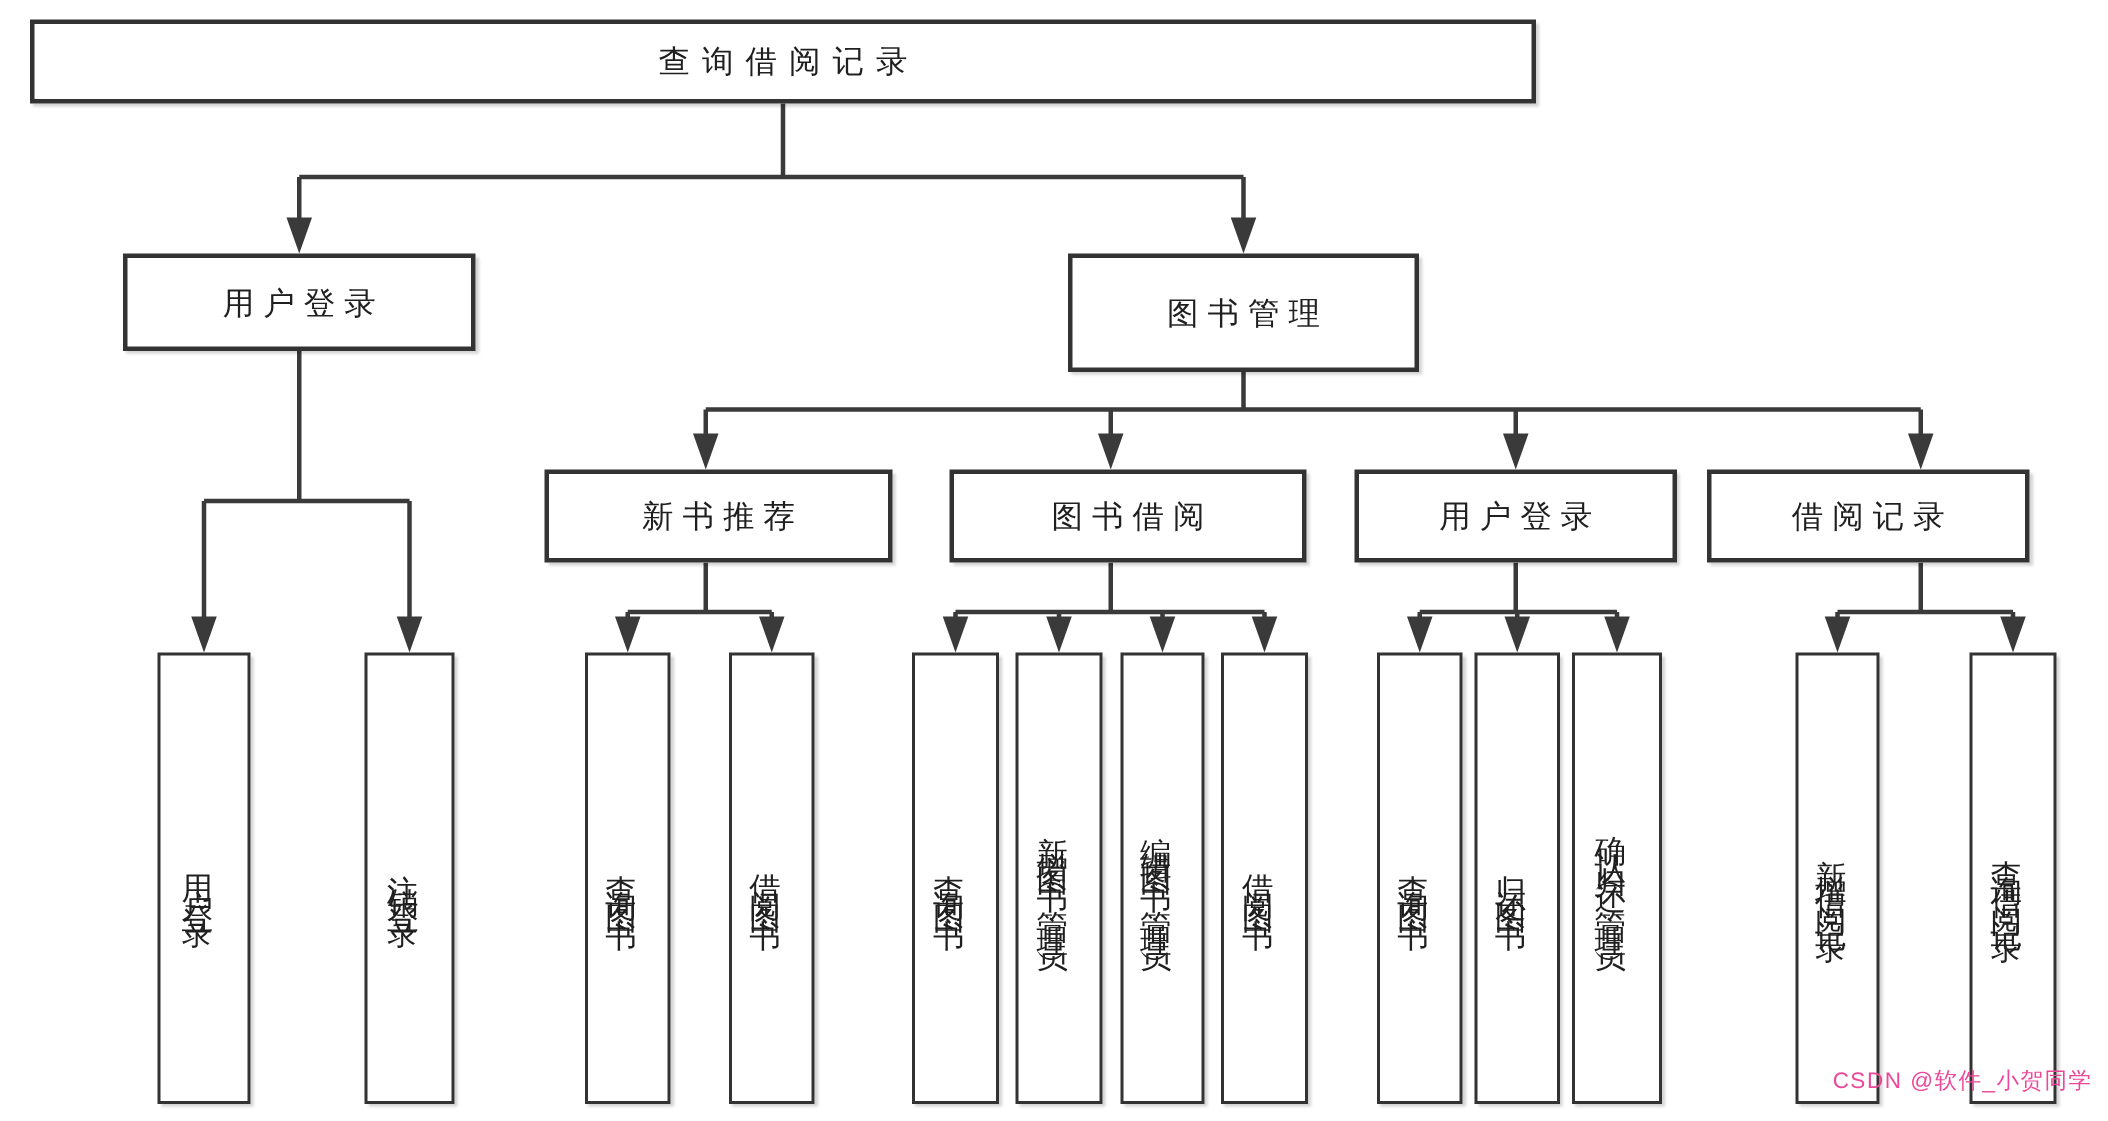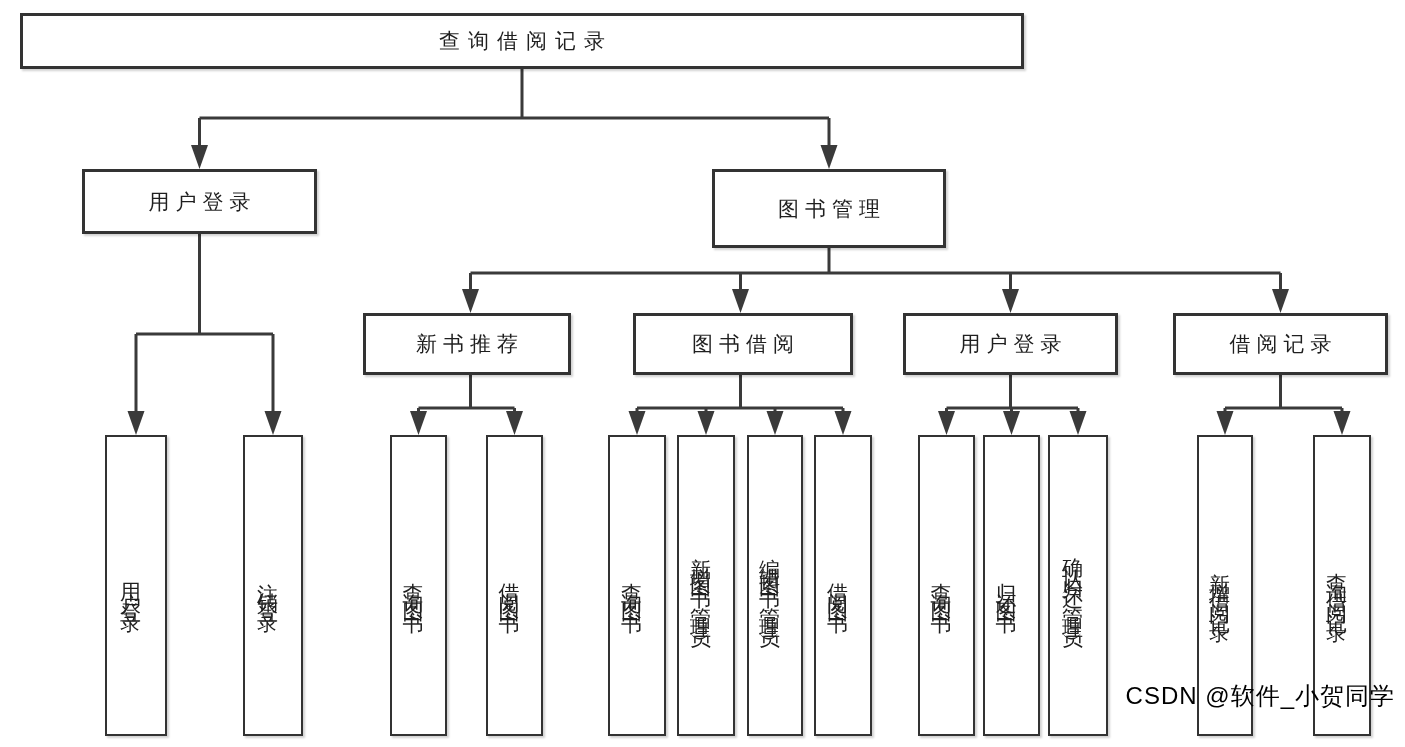--- a/index.html
+++ b/index.html
@@ -52,46 +52,46 @@
     letter-spacing: 10px;
     margin-block-end: -10px;
     line-height: 1;
     white-space: nowrap;
   }
 
   
   .n-root  { left: 20px;   top: 13px;  width: 1004px; height: 56px; }
   .n-login { left: 82px;   top: 169px; width: 235px;  height: 65px; }
   .n-mgmt  { left: 712px;  top: 169px; width: 234px;  height: 79px; }
-  .n-rec   { left: 363px;  top: 313px; width: 208px;  height: 62px; }
-  .n-bor   { left: 633px;  top: 313px; width: 220px;  height: 62px; text-align: right; }
+  .n-rec   { left: 363px;  top: 313px; width: 232px;  height: 62px; }
+  .n-bor   { left: 633px;  top: 313px; width: 238px;  height: 62px; text-align: right; }
   .n-cur   { left: 903px;  top: 313px; width: 215px;  height: 62px; }
-  .n-recs  { left: 1173px; top: 313px; width: 215px;  height: 62px; }
+  .n-recs  { left: 1138px; top: 313px; width: 215px;  height: 62px; }
 
   .n-a1 { left: 105px;  top: 435px; width: 62px; height: 301px; }
   .n-a2 { left: 243px;  top: 435px; width: 60px; height: 301px; }
   .n-b1 { left: 390px;  top: 435px; width: 57px; height: 301px; }
   .n-b2 { left: 486px;  top: 435px; width: 57px; height: 301px; }
   .n-c1 { left: 608px;  top: 435px; width: 58px; height: 301px; }
   .n-c2 { left: 677px;  top: 435px; width: 58px; height: 301px; }
   .n-c3 { left: 747px;  top: 435px; width: 56px; height: 301px; }
   .n-c4 { left: 814px;  top: 435px; width: 58px; height: 301px; }
   .n-d1 { left: 918px;  top: 435px; width: 57px; height: 301px; }
   .n-d2 { left: 983px;  top: 435px; width: 57px; height: 301px; }
   .n-d3 { left: 1048px; top: 435px; width: 60px; height: 301px; }
   .n-e1 { left: 1197px; top: 435px; width: 56px; height: 301px; }
   .n-e2 { left: 1313px; top: 435px; width: 58px; height: 301px; }
 
   .watermark {
     position: absolute;
     right: 10px;
-    top: 680px;
+    top: 711px;
     z-index: 3;
-    font-size: 24px;
-    color: #000000;
+    font-size: 15px;
+    color: #ec4899;
     letter-spacing: 1px;
     white-space: nowrap;
   }
 </style>
 </head>
 <body>
 
 <div class="stage">
 
   <svg class="connectors" viewBox="0 0 1405 747" xmlns="http://www.w3.org/2000/svg">

